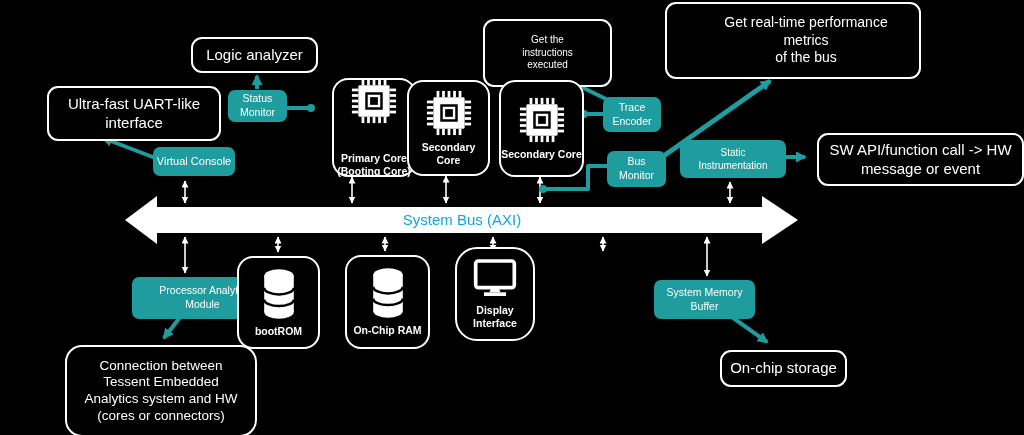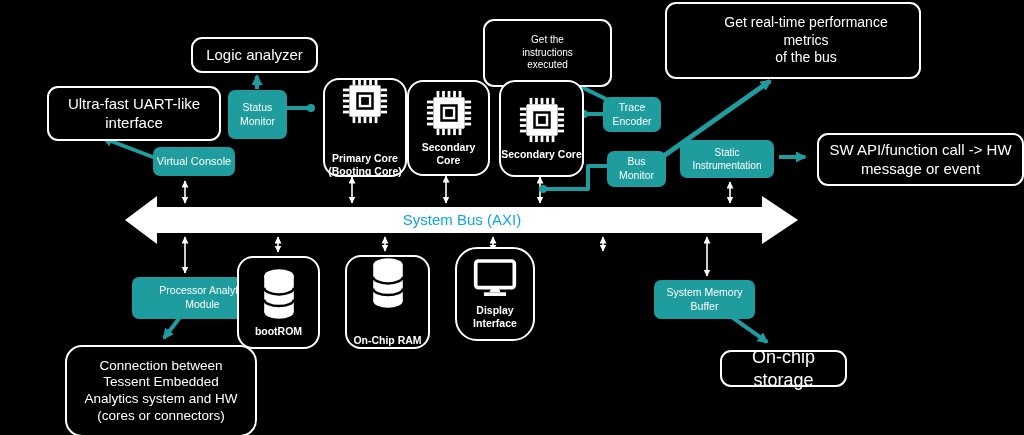--- a/index.html
+++ b/index.html
@@ -39,38 +39,38 @@
     position:absolute;left:392px;top:212px;width:140px;z-index:2;
     text-align:center;color:#0ea5e9;font-size:15px;line-height:16px;
   }
 
   
   .c-uart{left:8px;top:86px;width:170px;height:51px;font-size:15px;margin-left:39px;}
   .c-logic{left:191px;top:37px;width:123px;height:32px;font-size:15px;}
   .c-instr{left:483px;top:19px;width:125px;height:64px;font-size:10px;}
   .c-metrics{left:665px;top:2px;width:226px;height:73px;font-size:14px;padding-left:26px;}
   .c-swapi{left:817px;top:133px;width:203px;height:49px;font-size:15px;}
-  .c-storage{left:720px;top:350px;width:123px;height:33px;font-size:18px;}
+  .c-storage{left:720px;top:350px;width:123px;height:33px;font-size:15px;}
   .c-connection{left:65px;top:345px;width:188px;height:88px;font-size:13.5px;border-radius:17px;}
 
   
-  .m-status{left:228px;top:90px;width:59px;height:49px;}
+  .m-status{left:228px;top:90px;width:59px;height:32px;}
   .m-vconsole{left:138px;top:147px;width:82px;height:29px;font-size:11px;margin-left:15px;}
   .m-trace{left:603px;top:97px;width:58px;height:35px;}
   .m-busmon{left:607px;top:151px;width:59px;height:36px;}
-  .m-static{left:680px;top:140px;width:94px;height:38px;font-size:10px;}
+  .m-static{left:680px;top:140px;width:106px;height:38px;font-size:10px;}
   .m-pam{left:132px;top:277px;width:101px;height:42px;padding-left:20px;}
   .m-smb{left:654px;top:280px;width:101px;height:39px;}
 
   
-  .n-core1{left:323px;top:78px;width:80px;height:95px;gap:28px;}
+  .n-core1{left:332px;top:78px;width:80px;height:95px;gap:28px;}
   .n-core2{left:407px;top:80px;width:79px;height:92px;}
   .n-core3{left:499px;top:80px;width:81px;height:93px;}
   .n-bootrom{left:237px;top:256px;width:79px;height:89px;}
-  .n-ram{left:345px;top:255px;width:81px;height:90px;justify-content:space-between;}
+  .n-ram{left:345px;top:255px;width:81px;height:90px;}
   .n-display{left:455px;top:247px;width:76px;height:90px;border-radius:22px;}
   .n-periph{left:563px;top:255px;width:81px;height:90px;}
 </style>
 </head>
 <body>
 
 <div class="canvas">
 
   <svg class="overlay" width="1024" height="435" viewBox="0 0 1024 435">
     <defs>

